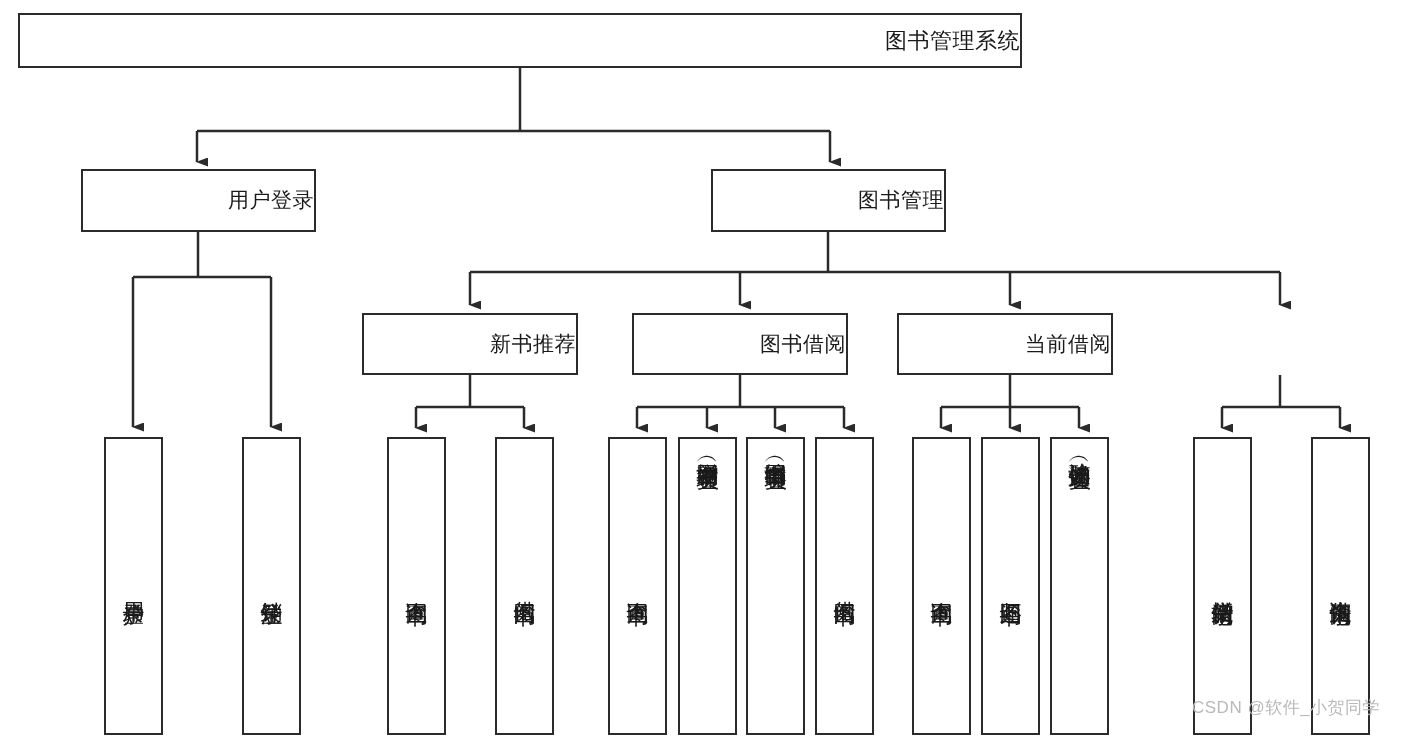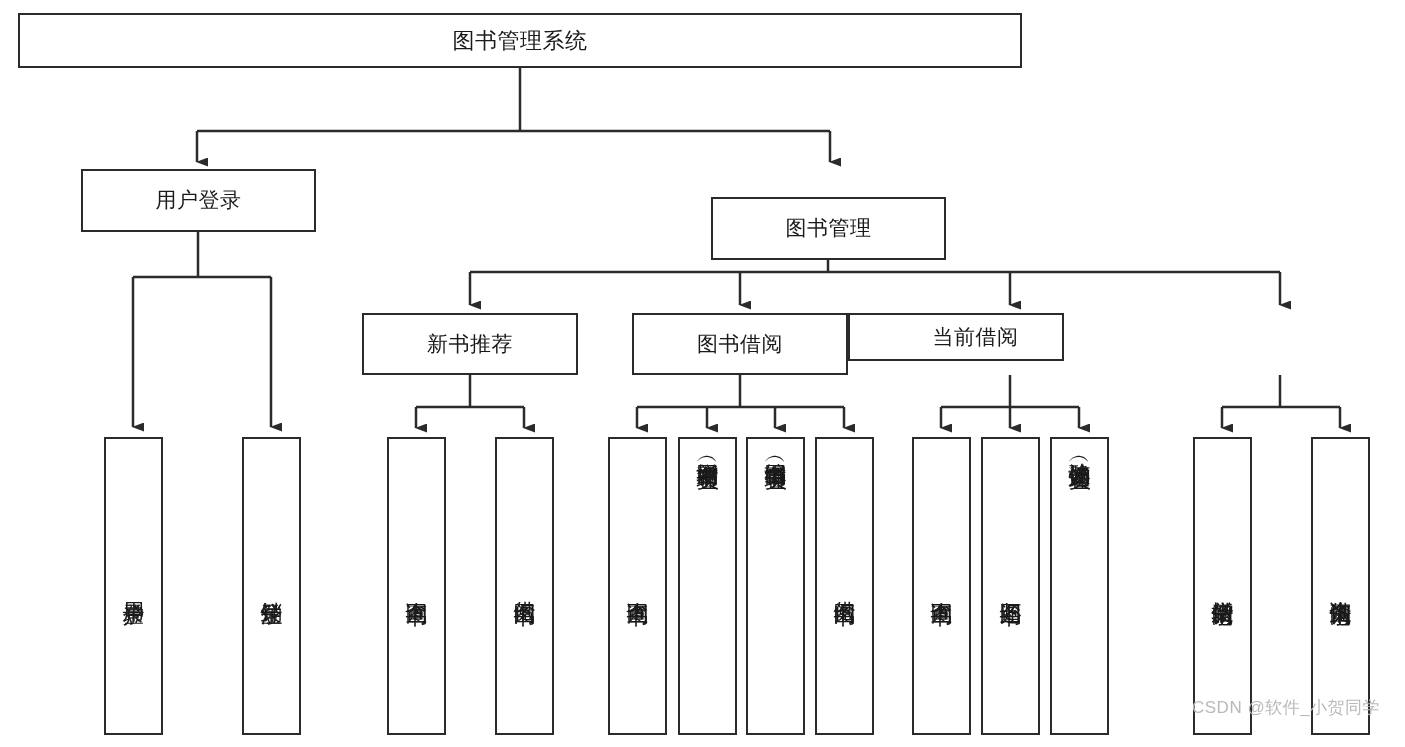--- a/index.html
+++ b/index.html
@@ -26,21 +26,21 @@
     height: 747px;
     pointer-events: none;
   }
   .node {
     position: absolute;
     box-sizing: border-box;
     border: 2px solid #2b2b2b;
     background: #ffffff;
     display: flex;
     align-items: center;
-    justify-content: center;
+    justify-content: flex-end;
     color: #1a1a1a;
   }
   .node .label {
     font-size: 21px;
     line-height: 1.15;
     letter-spacing: 0.5px;
     white-space: nowrap;
   }
   .node.root .label { font-size: 22px; }
   .node.leaf {
@@ -127,31 +127,31 @@
     </g>
   </svg>
 
   <div class="node root" style="left:18px; top:13px; width:1004px; height:55px;">
     <span class="label">图书管理系统</span>
   </div>
 
   <div class="node" style="left:81px; top:169px; width:235px; height:63px;">
     <span class="label">用户登录</span>
   </div>
-  <div class="node" style="left:711px; top:169px; width:235px; height:63px;margin-top:28px;">
+  <div class="node" style="left:711px; top:169px; width:235px; height:63px;">
     <span class="label">图书管理</span>
   </div>
 
   <div class="node" style="left:362px; top:313px; width:216px; height:62px;">
     <span class="label">新书推荐</span>
   </div>
   <div class="node" style="left:632px; top:313px; width:216px; height:62px;">
     <span class="label">图书借阅</span>
   </div>
-  <div class="node" style="left:848px; top:313px; width:216px; height:48px;padding-left:39px;">
+  <div class="node" style="left:897px; top:313px; width:216px; height:62px;padding-left:39px;">
     <span class="label">当前借阅</span>
   </div>
 
   <div class="node leaf center-v" style="left:104px; top:437px; width:59px; height:298px;">
     <span class="label">用户登录</span>
   </div>
   <div class="node leaf center-v" style="left:242px; top:437px; width:59px; height:298px;">
     <span class="label">注销登录</span>
   </div>
 

